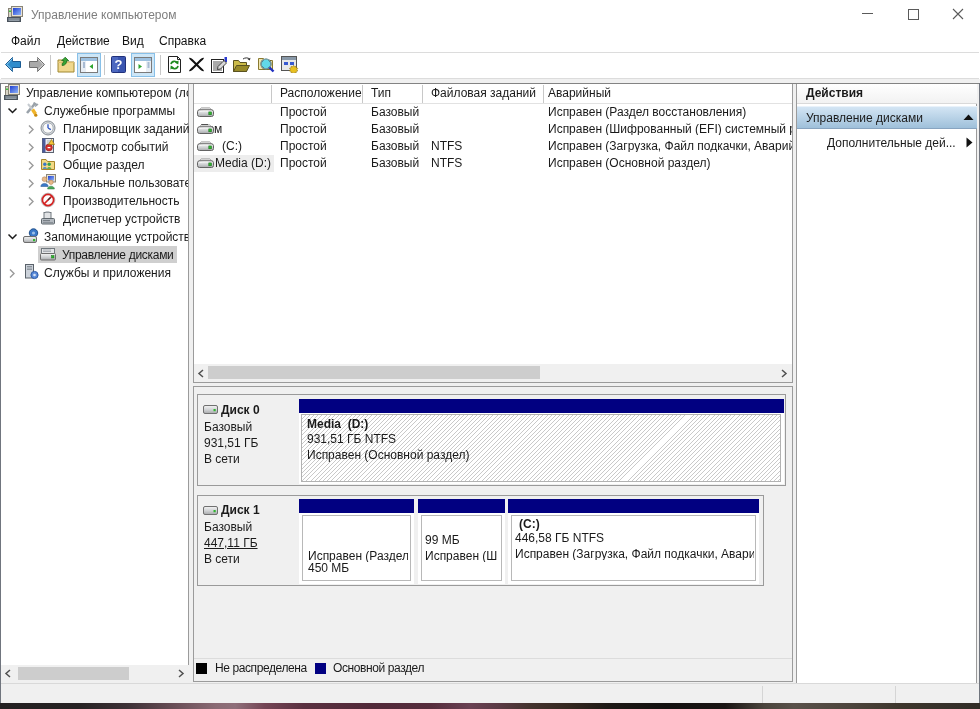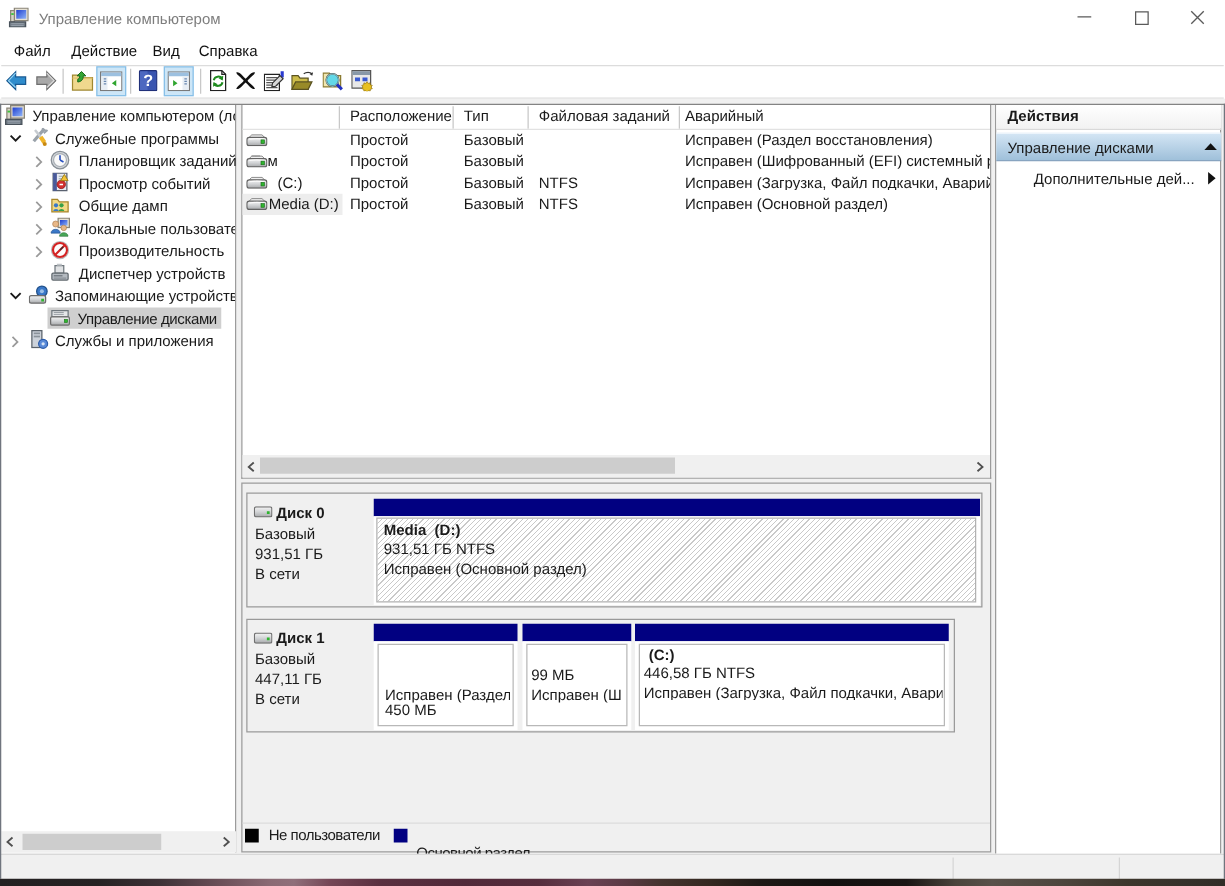--- a/index.html
+++ b/index.html
@@ -195,21 +195,21 @@
 <svg class="abs" style="left:26px;top:160px;" width="11" height="10">
     <path d="M3 1.5 L7 5.5 L3 9.5" fill="none" stroke="#9a9a9a" stroke-width="1.4"></path>
   </svg>
 <svg class="abs" style="left:40px;top:156px;" width="16" height="16">
   <path d="M1.5 3.5 L6 3.5 L7.5 5.5 L14.5 5.5 L14.5 13.5 L1.5 13.5 Z" fill="#f2d984" stroke="#a8862a"></path>
   <circle cx="4.8" cy="8.2" r="1.7" fill="#3a78c8"></circle>
   <path d="M2.6 12.8 C2.6 10.6 7 10.6 7 12.8 Z" fill="#3a78c8"></path>
   <circle cx="9.2" cy="8.2" r="1.7" fill="#38a048"></circle>
   <path d="M7 12.8 C7 10.6 11.4 10.6 11.4 12.8 Z" fill="#38a048"></path>
 </svg>
-<div class="t" style="left:63px;top:159px;">Общие дамп</div>
+<div class="t" style="left:63px;top:159px;">Общие раздел</div>
 
 <svg class="abs" style="left:26px;top:178px;" width="11" height="10">
     <path d="M3 1.5 L7 5.5 L3 9.5" fill="none" stroke="#9a9a9a" stroke-width="1.4"></path>
   </svg>
 <svg class="abs" style="left:40px;top:174px;" width="16" height="16">
   <rect x="6.5" y="0.5" width="9" height="7.5" fill="#e6e1d4" stroke="#8a8578"></rect>
   <rect x="8" y="2" width="6" height="4.5" fill="url(#scr)"></rect>
   <circle cx="4.5" cy="5.2" r="2.4" fill="#e8b888" stroke="#a87848" stroke-width="0.5"></circle>
   <path d="M0.8 12.5 C0.8 8.4 8.2 8.4 8.2 12.5 Z" fill="#3a78c8" stroke="#20508a" stroke-width="0.5"></path>
   <circle cx="11" cy="8.3" r="2.2" fill="#e8b888" stroke="#a87848" stroke-width="0.5"></circle>
@@ -354,21 +354,21 @@
 <div class="t" style="left:307px;top:433px;">931,51 ГБ NTFS</div>
 <div class="t" style="left:307px;top:449px;">Исправен (Основной раздел)</div>
 
 <div class="abs" style="left:197px;top:495px;width:567px;height:91px;background:#f0f0f0;border:1px solid #9a9a9a;box-sizing:border-box;"></div>
 <svg class="abs" style="left:203px;top:506px;" width="15" height="9">
     <rect x="0.5" y="0.5" width="14" height="8" rx="1.5" fill="url(#drv)" stroke="#707070"></rect>
     <rect x="10.5" y="4" width="2.2" height="2.2" fill="#2fb52f"></rect>
   </svg>
 <div class="t" style="left:221px;top:504px;font-weight:bold;">Диск 1</div>
 <div class="t" style="left:204px;top:521px;">Базовый</div>
-<div class="t" style="left:204px;top:537px;">447,11 ГБ</div>
+<div class="t" style="left:204px;top:537px;text-decoration:underline;">447,11 ГБ</div>
 <div class="t" style="left:204px;top:553px;">В сети</div>
 
 <div class="abs" style="left:299px;top:499px;width:115px;height:14px;background:#010081;"></div>
 <div class="abs" style="left:299px;top:513px;width:115px;height:71px;background:#fff;"></div>
 <div class="abs" style="left:302px;top:515px;width:109px;height:66px;border:1px solid #b8b8b8;box-sizing:border-box;"></div>
 <div class="t" style="left:308px;top:534px;margin-top:28px;">450 МБ</div>
 <div class="t" style="left:308px;top:550px;width:100px;overflow:hidden;">Исправен (Раздел</div>
 
 <div class="abs" style="left:418px;top:499px;width:87px;height:14px;background:#010081;"></div>
 <div class="abs" style="left:418px;top:513px;width:87px;height:71px;background:#fff;"></div>
@@ -378,23 +378,23 @@
 
 <div class="abs" style="left:508px;top:499px;width:251px;height:14px;background:#010081;"></div>
 <div class="abs" style="left:508px;top:513px;width:251px;height:71px;background:#fff;"></div>
 <div class="abs" style="left:511px;top:515px;width:245px;height:66px;border:1px solid #b8b8b8;box-sizing:border-box;"></div>
 <div class="t" style="left:519px;top:518px;font-weight:bold;">(C:)</div>
 <div class="t" style="left:515px;top:532px;">446,58 ГБ NTFS</div>
 <div class="t" style="left:515px;top:548px;width:239px;overflow:hidden;">Исправен (Загрузка, Файл подкачки, Авари</div>
 
 <div class="abs" style="left:194px;top:658px;width:598px;height:1px;background:#dcdcdc;"></div>
 <div class="abs" style="left:196px;top:663px;width:11px;height:11px;background:#000;"></div>
-<div class="t" style="left:215px;top:662px;letter-spacing:-0.4px;">Не пользователи</div>
+<div class="t" style="left:215px;top:662px;letter-spacing:-0.4px;">Не распределена</div>
 <div class="abs" style="left:315px;top:663px;width:11px;height:11px;background:#010081;"></div>
-<div class="t" style="left:333px;top:662px;letter-spacing:-0.4px;margin-top:14px;">Основной раздел</div>
+<div class="t" style="left:333px;top:662px;letter-spacing:-0.4px;">Основной раздел</div>
 <div id="actionpane" class="abs"></div>
 <div class="abs" style="left:797px;top:84px;width:180px;height:19px;background:linear-gradient(#ffffff,#f2f2f2);"></div>
 <div class="t" style="left:806px;top:87px;font-weight:bold;">Действия</div>
 <div class="abs" style="left:797px;top:103px;width:180px;height:1px;background:#d9d9d9;"></div>
 <div class="abs" style="left:797px;top:106px;width:180px;height:23px;background:linear-gradient(#d3e5f4,#9fc0da);border-top:1px solid #e9f2fa;border-bottom:1px solid #88a4c0;box-sizing:border-box;"></div>
 <div class="t" style="left:806px;top:112px;">Управление дисками</div>
 <svg class="abs" style="left:963px;top:114px;" width="11" height="7">
     <path d="M5.5 0.5 L10.5 6 L0.5 6 Z" fill="#111"></path>
   </svg>
 <div class="t" style="left:827px;top:137px;">Дополнительные дей...</div>

